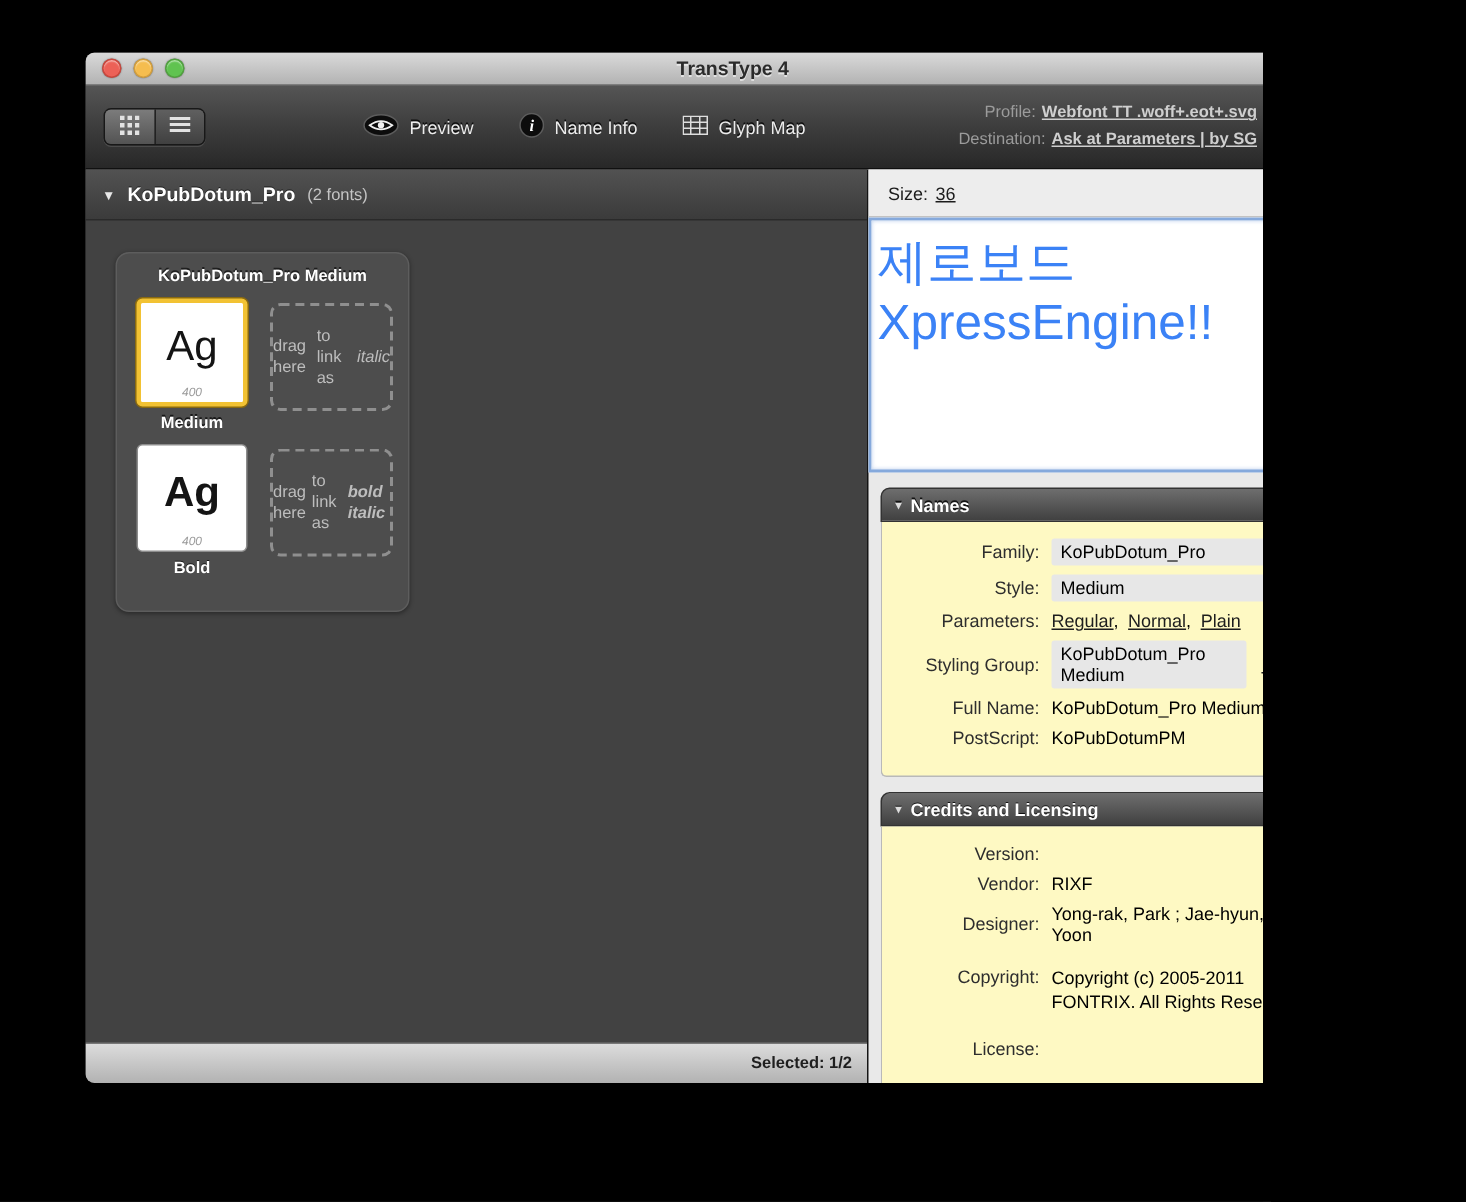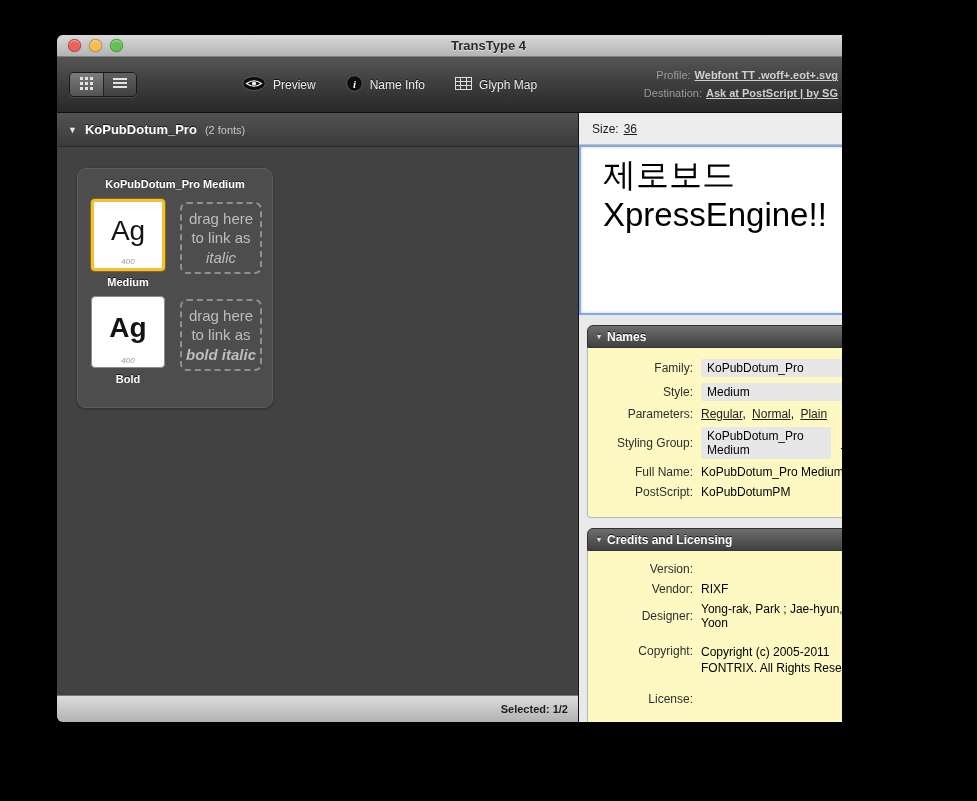--- a/index.html
+++ b/index.html
@@ -63,39 +63,39 @@
   .tile { width:74px; height:72px; background:#fff; border:1px solid #8d8d8d; border-radius:4px;
           position:relative; display:flex; align-items:center; justify-content:center; cursor:pointer; }
   .tile.selected { border:3px solid #f2c233; box-shadow:0 0 0 1px #8a6a10; }
   .sample { font-size:28px; color:#141414; margin-top:-8px; }
   .tile.bold .sample { font-weight:bold; }
   .weight { position:absolute; bottom:2px; left:0; width:100%; text-align:center;
             font-size:8px; color:#9a9a9a; font-style:italic; }
   .tile-label { margin-top:5px; color:#fff; font-size:11px; font-weight:bold;
                 text-shadow:0 -1px 0 rgba(0,0,0,.7); }
   .drop-zone { width:82px; height:72px; margin-top:3px; border:2px dashed #8f8f8f; border-radius:7px;
-               display:flex; flex-direction:column; align-items:center; justify-content:center;
-               color:#bdbdbd; font-size:15px; line-height:1.3; text-align:right; cursor:pointer; }
+               display:flex; flex-direction:row; align-items:center; justify-content:center;
+               color:#bdbdbd; font-size:11px; line-height:1.3; text-align:left; cursor:pointer; }
   .drop-style { font-style:italic; }
   .drop-style.bold { font-weight:bold; }
 
   .left-status { position:absolute; left:0; right:0; bottom:0; height:27px;
                  background:linear-gradient(#dcdcdc,#b2b2b2); border-top:1px solid #777;
                  display:flex; align-items:center; justify-content:flex-end; padding:0 10px;
                  font-size:11px; font-weight:bold; color:#1e1e1e; }
 
   
   .right-panel { flex:1; background:#e9e9e9; border-left:1px solid #141414; position:relative;
                  display:flex; flex-direction:column; min-height:0; }
   .size-bar { height:32px; flex:0 0 32px; background:#ededed; border-bottom:1px solid #c2c2c2;
               display:flex; align-items:center; padding:0 13px; font-size:12px; color:#1c1c1c; gap:5px; }
   .size-value { text-decoration:underline; color:#1c1c1c; cursor:pointer; }
   .preview-box { height:170px; flex:0 0 170px; background:#fff; border:2px solid #85a9dc;
-                 box-shadow:inset 0 0 3px rgba(120,160,220,.55); padding:8px 22px;
-                 font-size:33px; color:#000000; line-height:1.22; cursor:text; overflow:hidden; }
+                 box-shadow:inset 0 0 3px rgba(120,160,220,.55); padding:8px 4px;
+                 font-size:33px; color:#3b82f6; line-height:1.22; cursor:text; overflow:hidden; }
   .scroll-region { flex:1; padding:10px 26px 0 8px; overflow:hidden; }
 
   .section { margin-bottom:10px; }
   .section-header { height:23px; background:linear-gradient(#6e6e6e,#404040); border:1px solid #333;
                     border-radius:6px 6px 0 0; display:flex; align-items:center; gap:6px;
                     padding:0 9px; color:#fff; font-size:12px; font-weight:bold;
                     text-shadow:0 -1px 0 rgba(0,0,0,.8); cursor:pointer; }
   .sec-disclosure { font-size:8px; color:#ddd; }
   .section-body { background:#fef9c3; border:1px solid #b9b9b9; border-top:none;
                   border-radius:0 0 4px 4px; padding:11px 10px 12px; }
@@ -197,21 +197,21 @@
           </span>
           <span>Glyph Map</span>
         </button>
       </div>
 
       <div class="toolbar-right">
         <div>
           <span class="setting-label">Profile:</span><a class="setting-link">Webfont TT .woff+.eot+.svg</a>
         </div>
         <div>
-          <span class="setting-label">Destination:</span><a class="setting-link">Ask at PostScript | by SG</a>
+          <span class="setting-label">Destination:</span><a class="setting-link">Ask at Parameters | by SG</a>
         </div>
       </div>
 
       <button class="convert-btn">
         <span>
           <svg width="26" height="22" viewBox="0 0 26 22">
             <path d="M4.5 3 L22.5 11 L4.5 19 Z" fill="#4c4c4c" stroke="#2e2e2e" stroke-width="1"></path>
           </svg>
         </span>
       </button>

